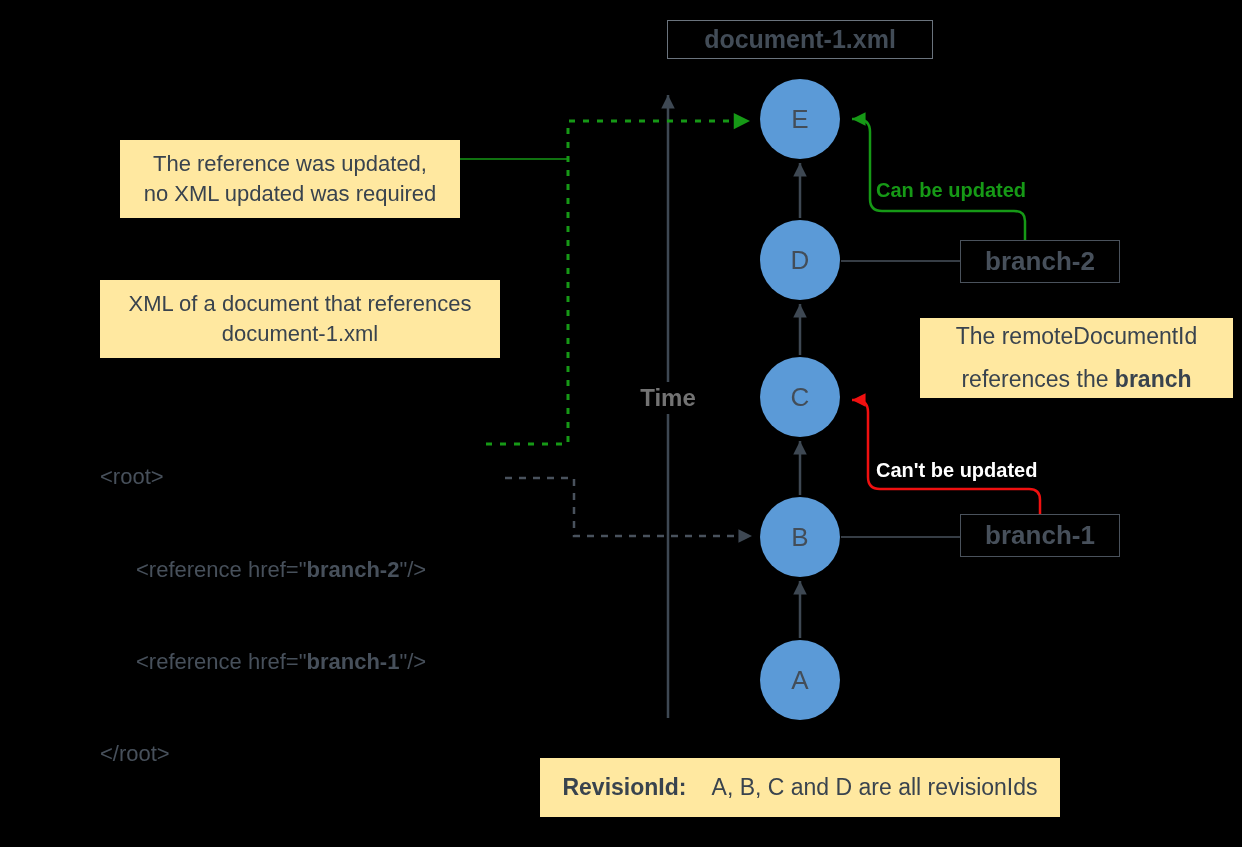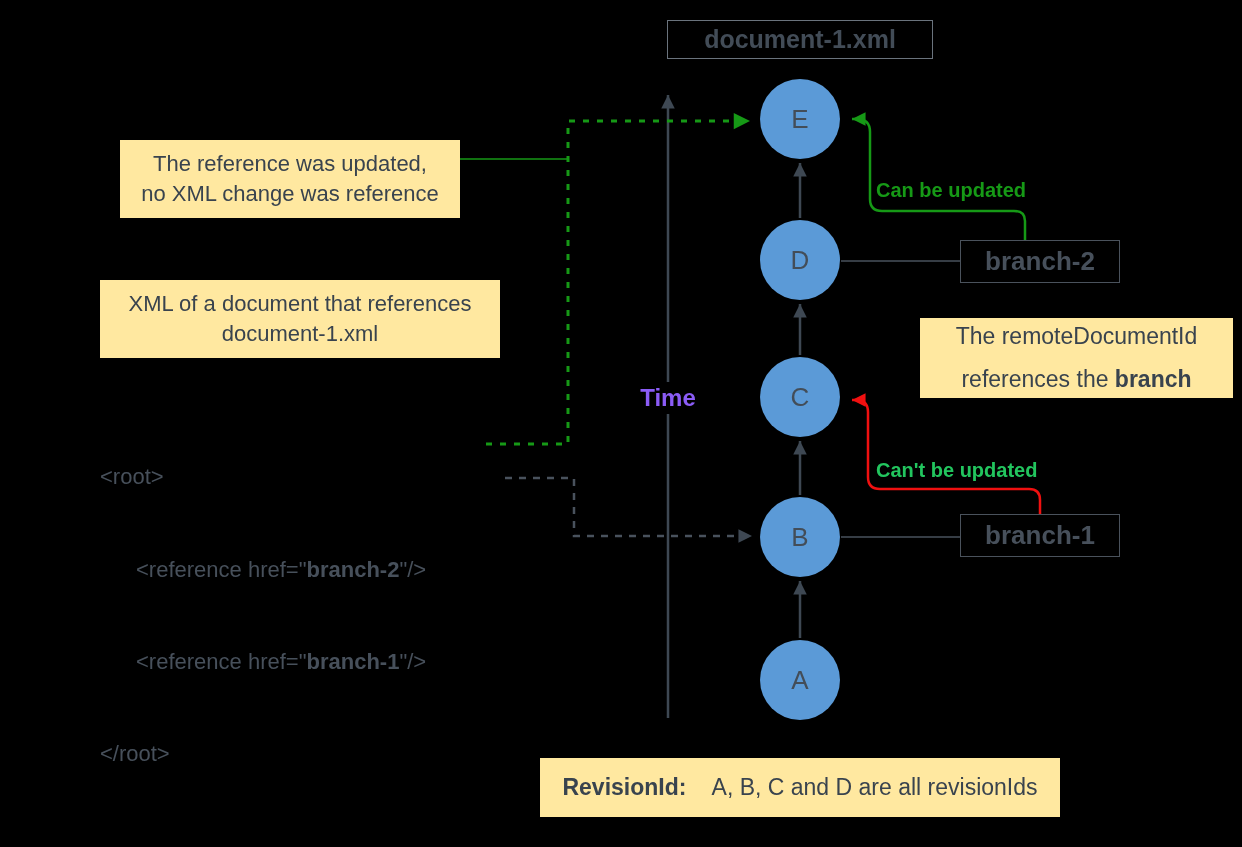--- a/index.html
+++ b/index.html
@@ -30,25 +30,25 @@
   .note-1{left:120px;top:120px;width:340px;height:78px;margin-top:20px;}
   .note-2{left:100px;top:280px;width:400px;height:78px;}
   .note-3{left:920px;top:318px;width:313px;height:80px;font-size:23px;gap:11px;}
   .note-4{left:540px;top:758px;width:520px;height:59px;font-size:23px;white-space:pre;gap:20px;}
 
   .node-label{
     width:60px;height:30px;color:#434d58;font-size:26px;
   }
   .time-label{
     left:628px;top:382px;width:80px;height:32px;background:#000;
-    color:#8b5cf6;font-size:24px;font-weight:bold;
+    color:#737373;font-size:24px;font-weight:bold;
   }
   .edge-label{font-size:20px;font-weight:bold;white-space:nowrap;}
   .edge-label.green{left:876px;top:179px;color:#169916;}
-  .edge-label.red{left:876px;top:459px;color:#22c55e;}
+  .edge-label.red{left:876px;top:459px;color:#ffffff;}
 
   .xml-block{
     left:100px;top:401px;color:#47505b;font-size:22px;line-height:30.7px;white-space:pre;
   }
   .xml-line.indent{padding-left:36px;}
   .xml-bold{font-weight:bold;}
   b{font-weight:bold;}
 </style>
 </head>
 <body>
@@ -112,21 +112,21 @@
   </div>
   <div class="abs branch-box branch-1 flexc">
     <span>branch-1</span>
   </div>
 
   <div class="abs edge-label green">Can be updated</div>
   <div class="abs edge-label red">Can't be updated</div>
 
   <div class="abs note note-1 flexcol">
     <span>The reference was updated,</span>
-    <span>no XML change was reference</span>
+    <span>no XML updated was required</span>
   </div>
 
   <div class="abs note note-2 flexcol">
     <span>XML of a document that references</span>
     <span>document-1.xml</span>
   </div>
 
   <div class="abs note note-3 flexcol">
     <span>The remoteDocumentId</span>
     <span><span>references the </span><b>branch</b></span>

